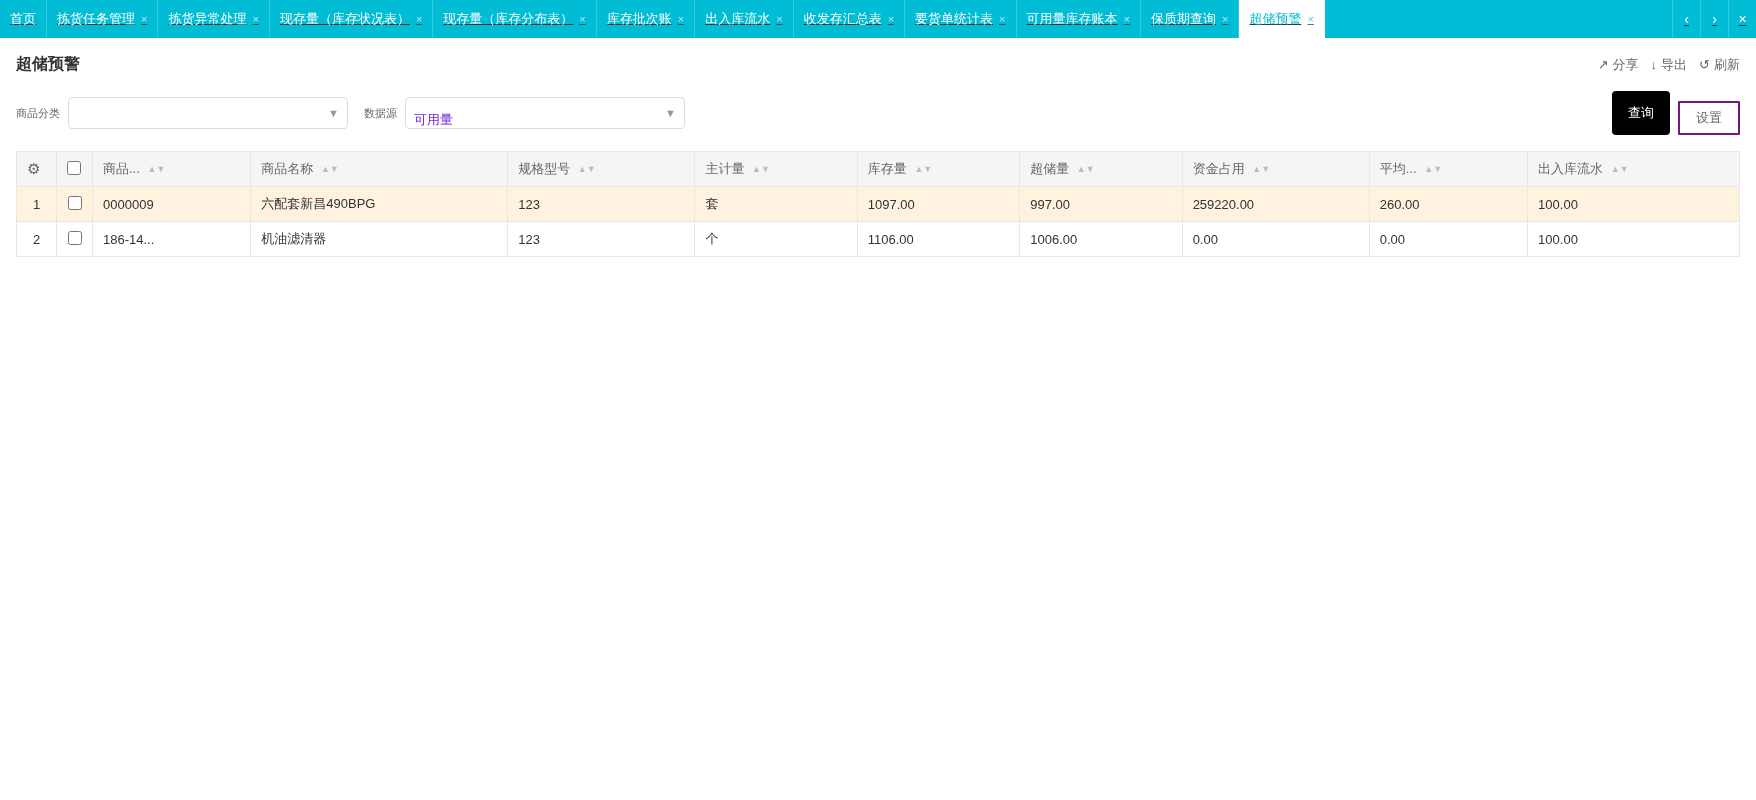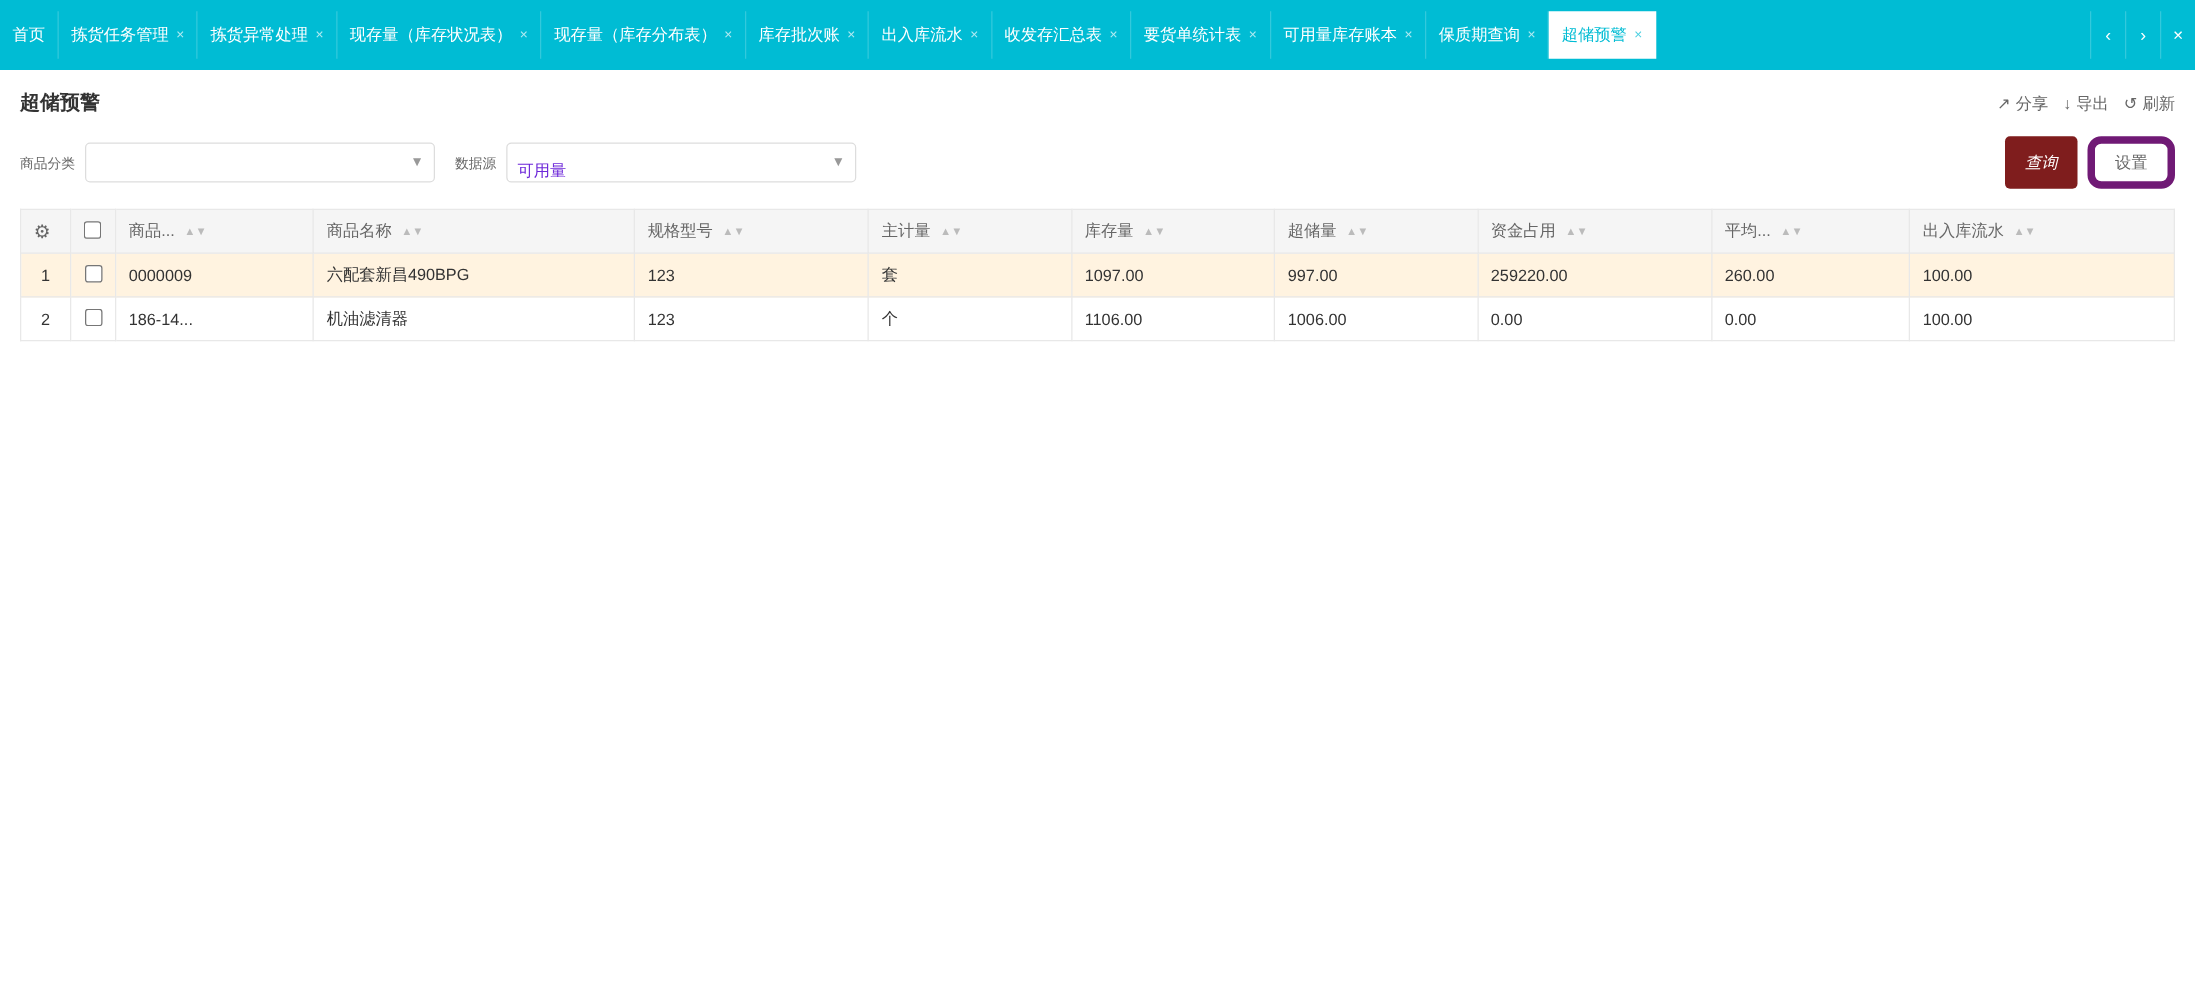--- a/index.html
+++ b/index.html
@@ -3,23 +3,24 @@
   <meta charset="utf-8">
   <style>
     * { box-sizing: border-box; margin: 0; padding: 0; }
     body { font-family: 'Microsoft YaHei', Arial, sans-serif; font-size: 13px; background: #f5f5f5; color: #333; }
 
     
     .top-nav {
       background: #00bcd4;
       display: flex;
       align-items: center;
-      height: 56px;
+      height: 38px;
       overflow: hidden;
       position: relative;
+      text-decoration: underline;
     }
     .top-nav .nav-item {
       display: flex;
       align-items: center;
       padding: 0 10px;
       height: 38px;
       color: #fff;
       cursor: pointer;
       white-space: nowrap;
       font-size: 13px;
@@ -123,37 +124,37 @@
     .chevron-icon {
       color: #999;
       font-size: 11px;
     }
     .action-buttons {
       margin-left: auto;
       display: flex;
       gap: 8px;
     }
     .btn-query {
-      background: #7f1d1d;
+      background: #000000;
       color: #fff;
       border: none;
       border-radius: 4px;
       padding: 6px 16px;
       cursor: pointer;
       font-size: 13px;
-      font-style: italic;
     }
     .btn-settings {
       background: #fff;
       color: #666;
-      border: 6px solid #701a75;
-      border-radius: 11px;
+      border: 2px solid #701a75;
+      border-radius: 1px;
       padding: 6px 16px;
       cursor: pointer;
       font-size: 13px;
+      margin-top: 10px;
     }
 
     
     .data-table {
       width: 100%;
       border-collapse: collapse;
       font-size: 13px;
     }
     .data-table th {
       background: #f5f5f5;

